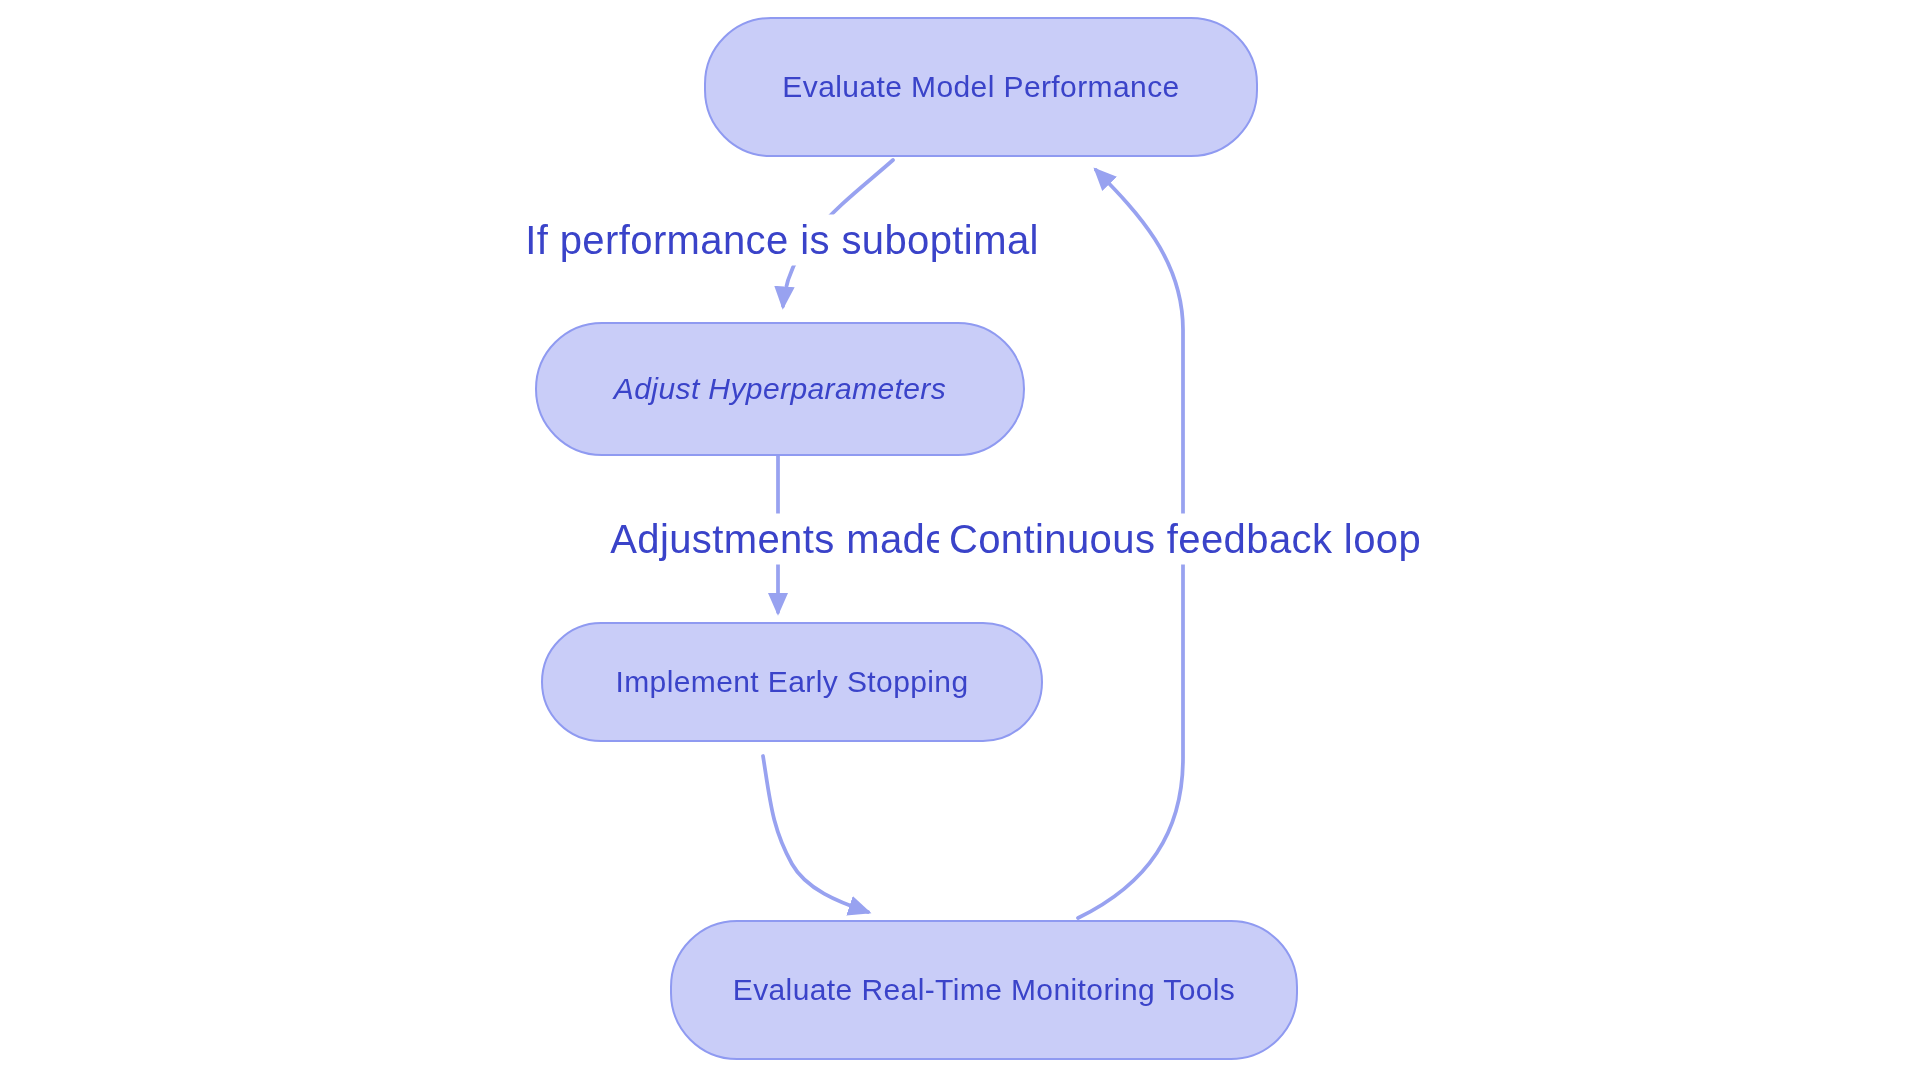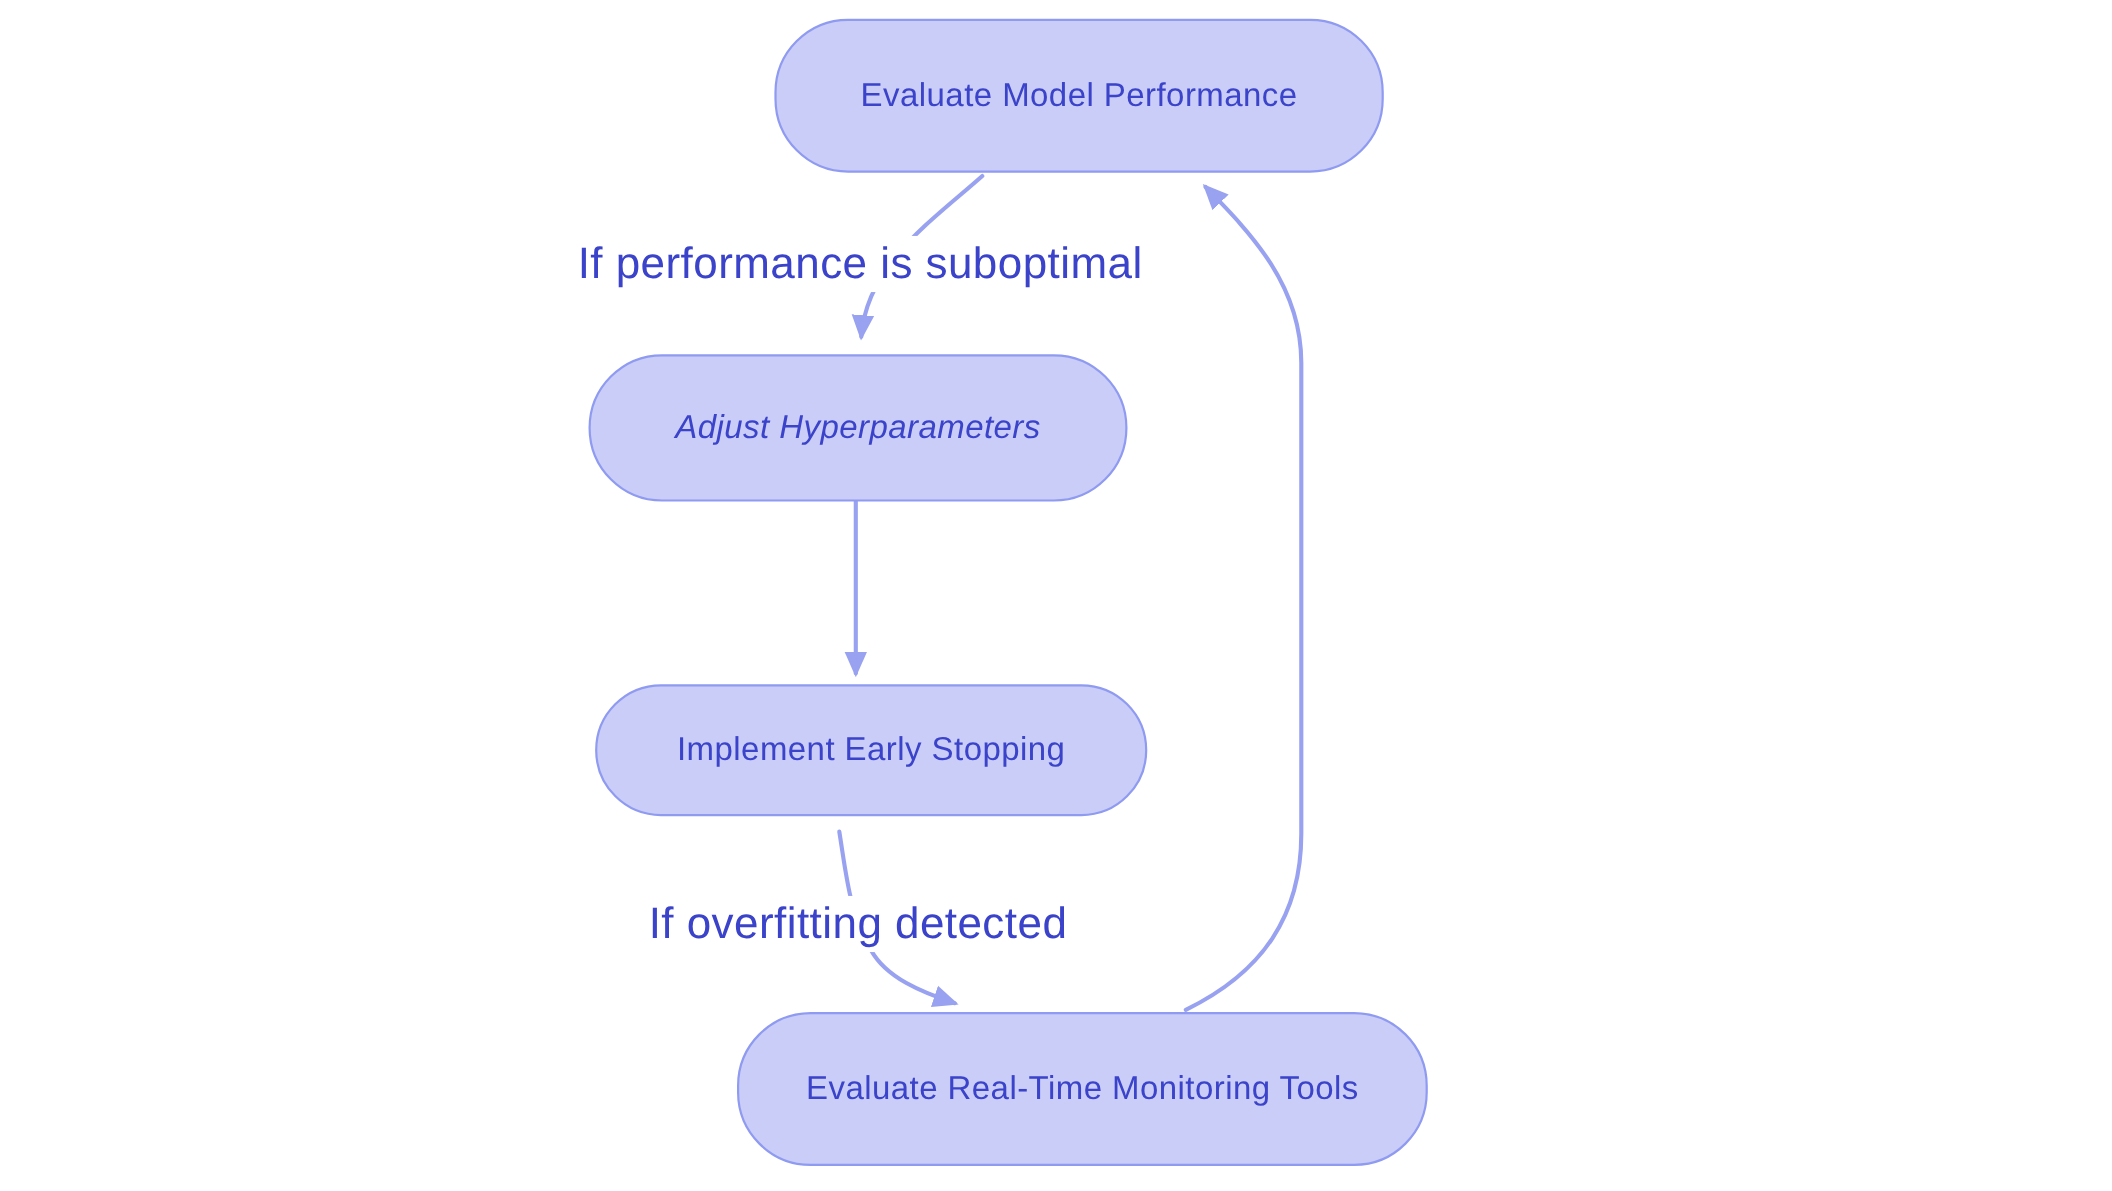--- a/index.html
+++ b/index.html
@@ -83,17 +83,18 @@
   <div class="node" style="left:541px; top:622px; width:502px; height:120px;">
     <span>Implement Early Stopping</span>
   </div>
 
   <div class="node" style="left:670px; top:920px; width:628px; height:140px;">
     <span>Evaluate Real-Time Monitoring Tools</span>
   </div>
 
   <div class="edge-label" style="left:782px; top:240px;">If performance is suboptimal</div>
 
+  <div class="edge-label" style="left:779px; top:539px;">Adjustments made</div>
 
+  <div class="edge-label" style="left:1185px; top:539px;">Continuous feedback loop</div>
 
-  <div class="edge-label" style="left:780px; top:840px;">If overfitting detected</div>
 
 </div>
 
 </body></html>

